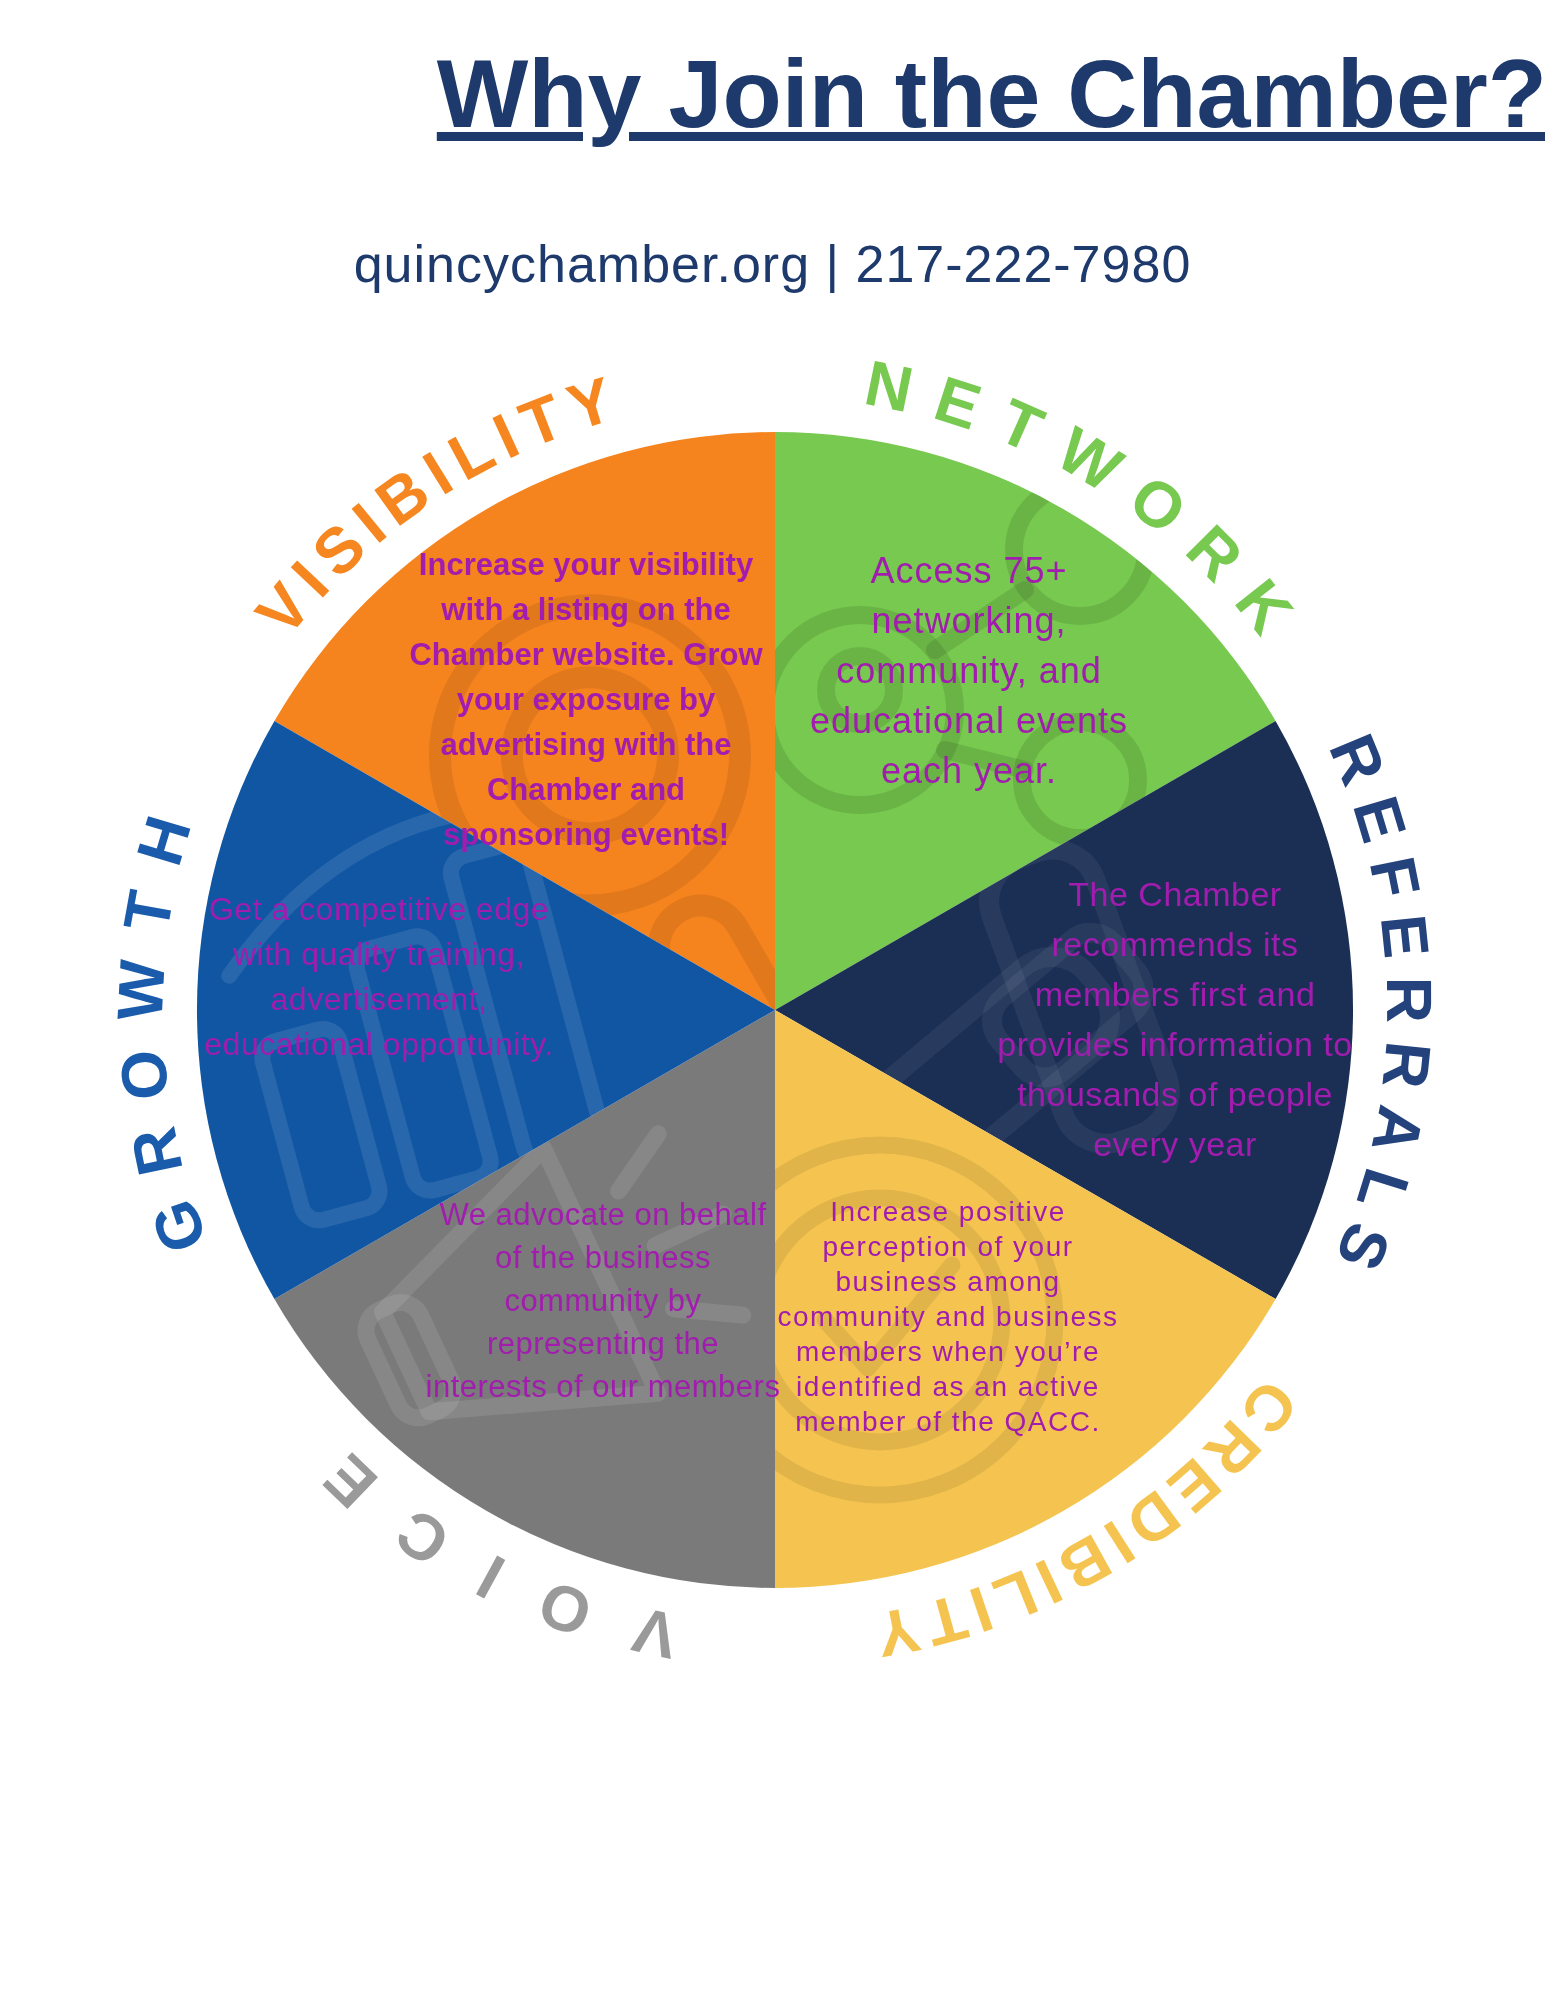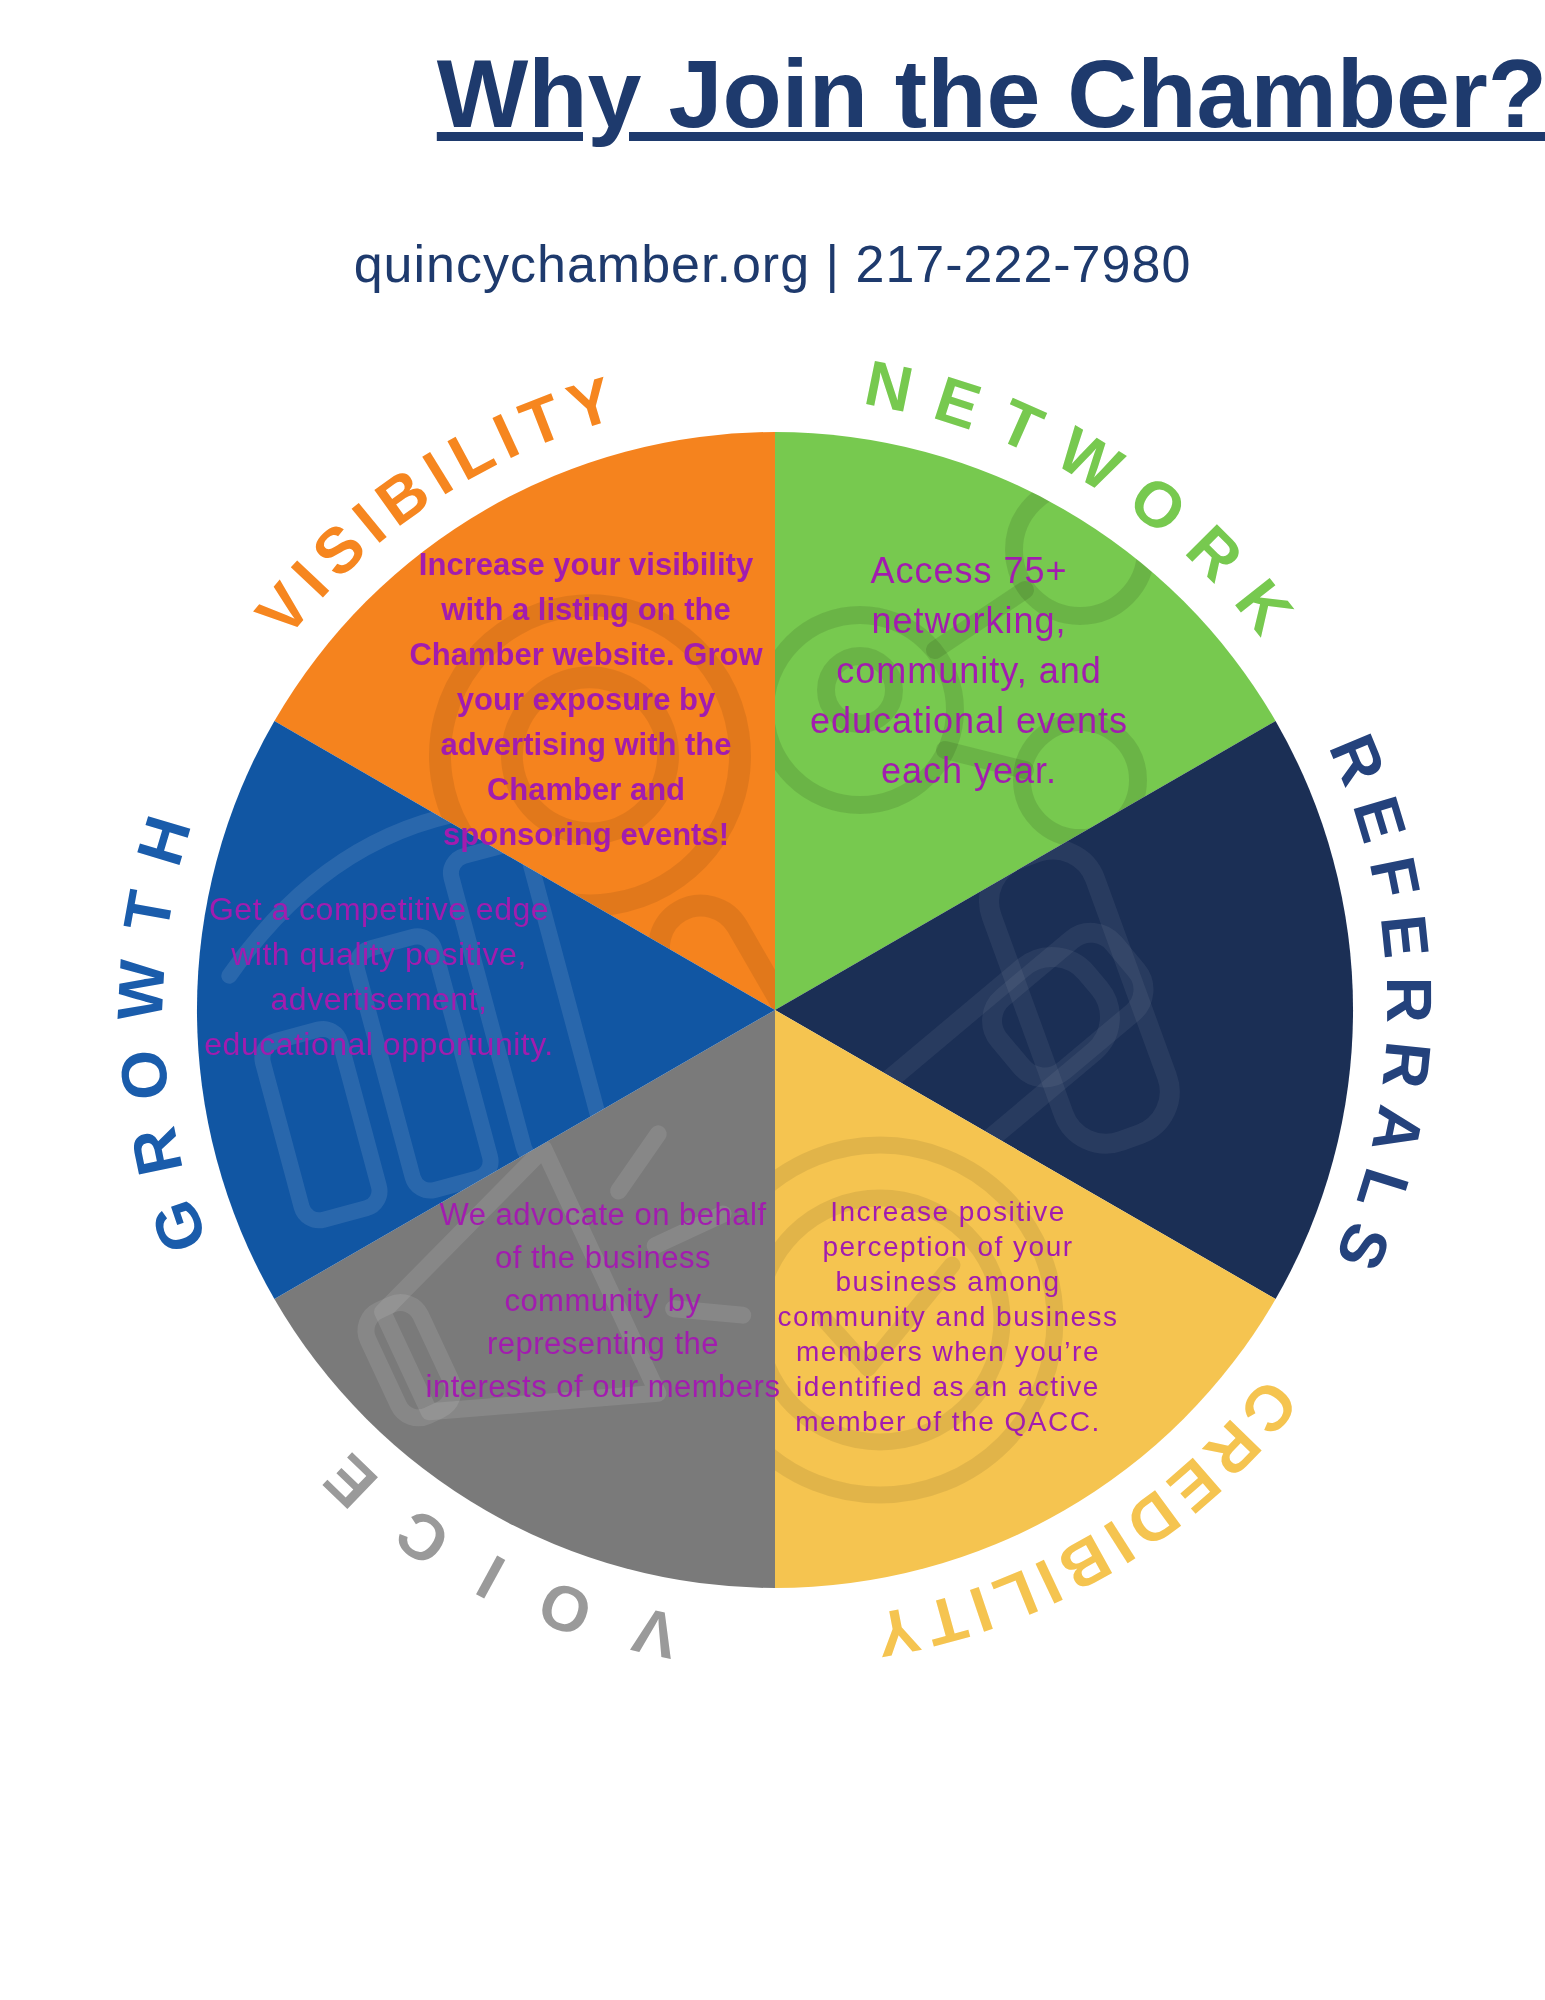--- a/index.html
+++ b/index.html
@@ -132,17 +132,18 @@
     <text class="lbl ls-voice" text-anchor="middle" fill="#9A9A9A">
       <textPath href="#labelArcB" startOffset="57.9%">VOICE</textPath>
     </text>
     <text class="lbl ls-growth" text-anchor="middle" fill="#1A5CAB">
       <textPath href="#labelArcA" startOffset="24.7%">GROWTH</textPath>
     </text>
   </svg>
 
   <div class="desc d-visibility">Increase your visibility with a listing on the Chamber website. Grow your exposure by advertising with the Chamber and sponsoring events!</div>
   <div class="desc d-network">Access 75+ networking, community, and educational events each year.</div>
+  <div class="desc d-referrals">The Chamber recommends its members first and provides information to thousands of people every year</div>
   <div class="desc d-credibility">Increase positive perception of your business among community and business members when you’re identified as an active member of the QACC.</div>
   <div class="desc d-voice">We advocate on behalf of the business community by representing the interests of our members</div>
-  <div class="desc d-growth">Get a competitive edge with quality positive, advertisement, educational opportunity.</div>
+  <div class="desc d-growth">Get a competitive edge with quality training, advertisement, educational opportunity.</div>
 
 </div>
 
 </body></html>

